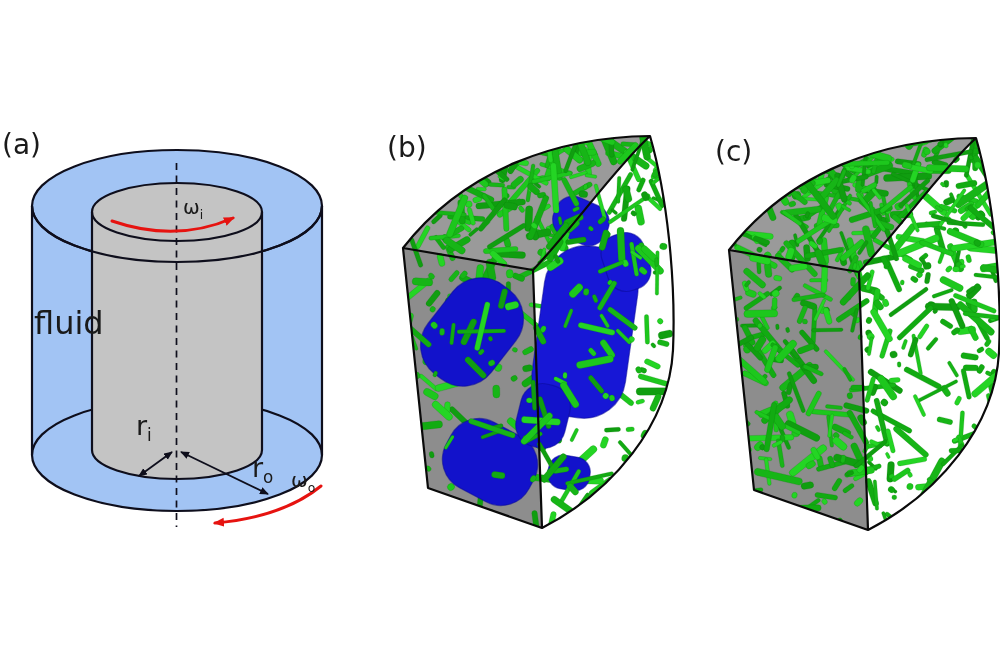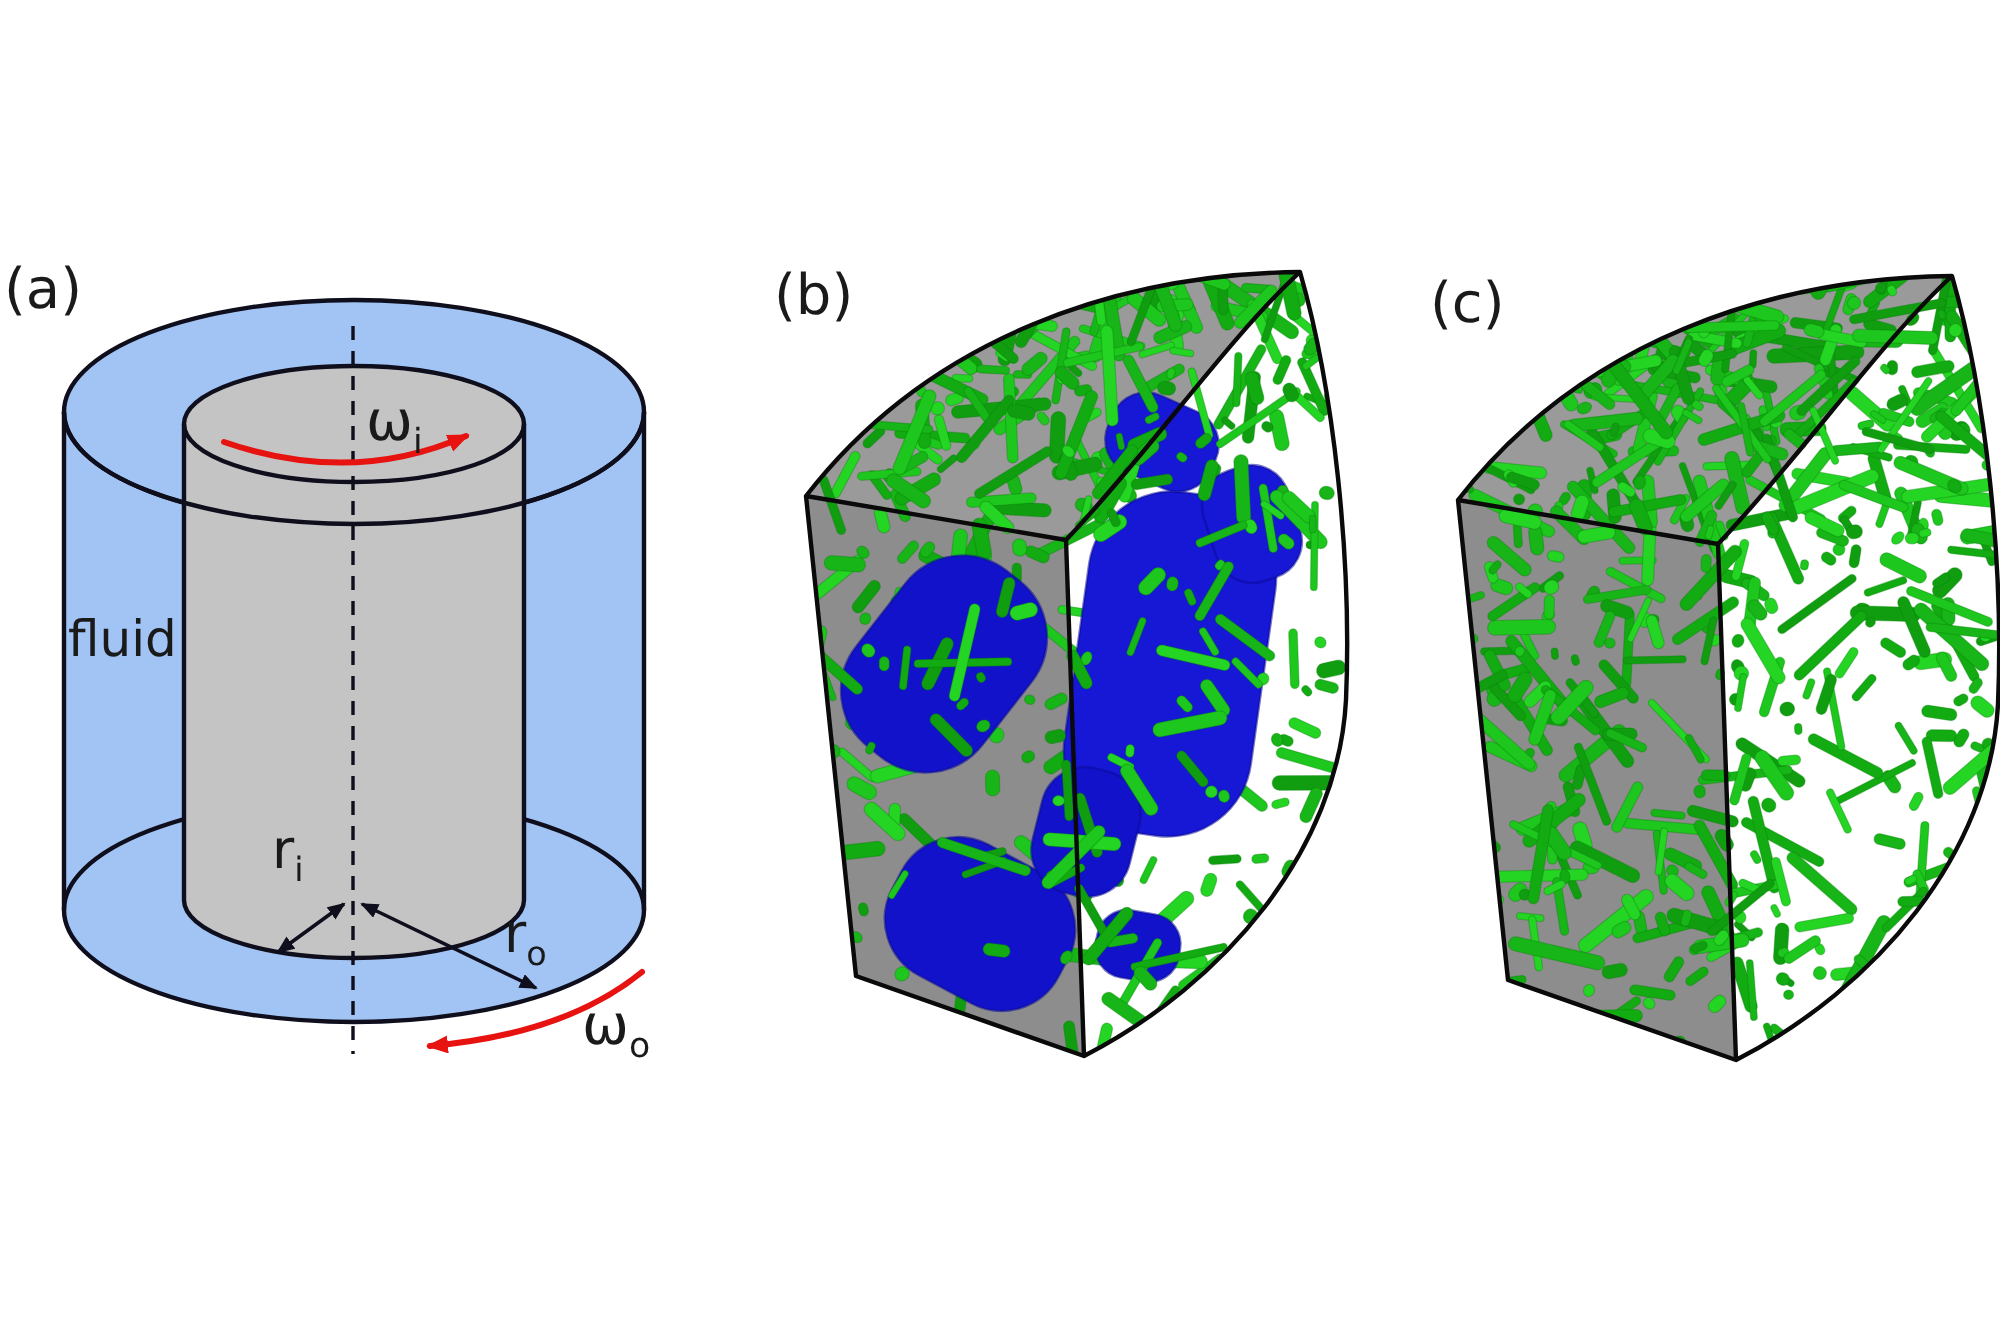--- a/index.html
+++ b/index.html
@@ -3,23 +3,23 @@
 <meta charset="utf-8">
 <style>
   html,body{margin:0;padding:0;background:#ffffff;}
   .fig{
     position:relative;width:1000px;height:666px;background:#ffffff;
     font-family:"DejaVu Sans","Liberation Sans",sans-serif;overflow:hidden;
   }
   .fig svg{position:absolute;left:0;top:0;}
   .lbl{position:absolute;color:var(--label_color,#1a1a1a);line-height:1;white-space:nowrap;}
   .panel-label{font-size:28px;}
-  .fluid-label{font-size:25px;}
+  .fluid-label{font-size:32px;}
   .sym{font-size:27px;}
-  .sym.big{font-size:28px;}
+  .sym.big{font-size:20px;}
   .sym sub{font-size:0.62em;line-height:0;}
   .f-fluid{fill:var(--fluid);}
   .f-cyl{fill:var(--cylinder);}
   .s-outline{stroke:var(--outline);stroke-width:2.2;}
   .nofill{fill:none;}
   .redline{stroke:var(--arrow_red);stroke-width:3;fill:none;stroke-linecap:round;}
   .radline{stroke:var(--outline);stroke-width:1.8;fill:none;}
   .axisline{stroke:var(--outline);stroke-width:1.7;stroke-dasharray:7 5.5;fill:none;}
 </style>
 </head>
@@ -1016,19 +1016,19 @@
   </svg>
 
   <div class="lbl panel-label" style="left:2px;top:131px;">(a)</div>
   <div class="lbl panel-label" style="left:387px;top:134px;">(b)</div>
   <div class="lbl panel-label" style="left:715px;top:138px;">(c)</div>
 
   <div class="lbl fluid-label" style="left:34px;top:307px;">fluid</div>
 
   <div class="lbl sym big" style="left:183px;top:197px;"><span>ω</span><sub>i</sub></div>
 
-  <div class="lbl sym big" style="left:291px;top:499px;"><span>ω</span><sub>o</sub></div>
+  <div class="lbl sym big" style="left:291px;top:470px;"><span>ω</span><sub>o</sub></div>
 
   <div class="lbl sym" style="left:136px;top:412px;"><span>r</span><sub>i</sub></div>
 
   <div class="lbl sym" style="left:252px;top:454px;"><span>r</span><sub>o</sub></div>
 
 </div>
 
 </body></html>

